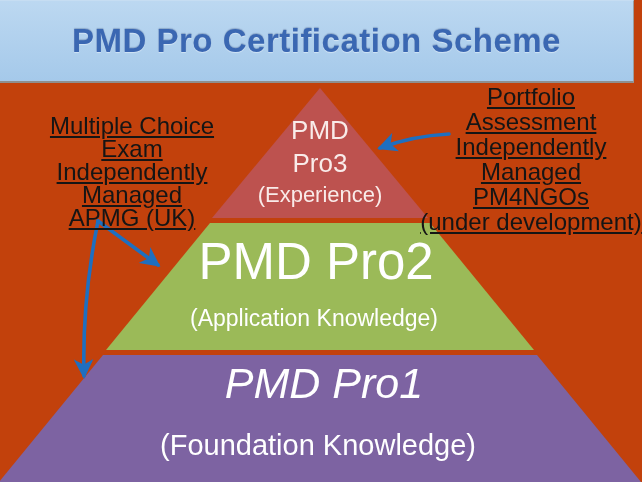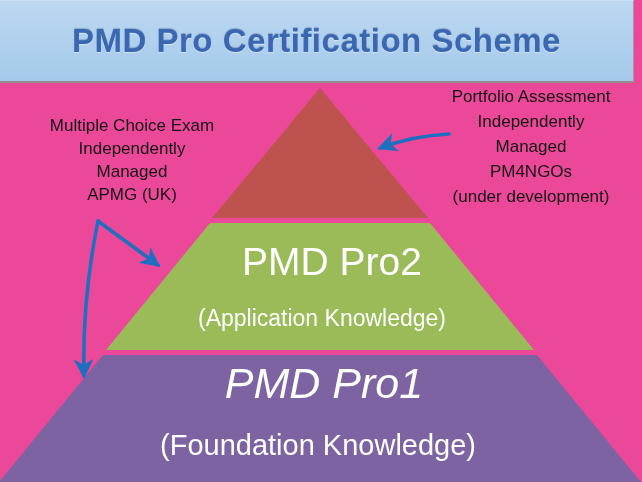--- a/index.html
+++ b/index.html
@@ -1,20 +1,20 @@
 <!DOCTYPE html>
 <html><head>
 <meta charset="utf-8">
 <style>
   html,body{margin:0;padding:0;background:#ffffff;}
   .stage{
     position:relative;
     width:642px;height:482px;
     overflow:hidden;
-    background:#ec4899;
+    background:#c2410c;
     font-family:"Liberation Sans", sans-serif;
   }
   
   .header{
     position:absolute;left:0;top:0;
     width:634px;height:83px;
     border-right:1px solid #9c9c9c;
     border-bottom:2px solid #8f8f8f;
     border-top:1px solid #c6ddf2;
     box-sizing:border-box;
@@ -27,27 +27,27 @@
     letter-spacing:0.5px;
     text-shadow:0 1px 1px rgba(255,255,255,0.45), 0 -1px 1px rgba(20,40,90,0.25);
   }
   
   .pyr{position:absolute;left:0;top:0;width:642px;height:482px;}
   
   .tier-text{position:absolute;text-align:center;transform:translateX(-50%);white-space:nowrap;}
   .t3{left:320px;top:114px;}
   .t3 .ln{font-size:26px;line-height:33px;}
   .t3 .sub{font-size:22px;line-height:26px;margin-top:2px;}
-  .t2-title{left:332px;top:236px;font-size:39px;line-height:52px;}
-  .t2-sub{left:322px;top:304px;font-size:23px;line-height:28px;}
+  .t2-title{left:316px;top:236px;font-size:51px;line-height:52px;}
+  .t2-sub{left:314px;top:304px;font-size:23px;line-height:28px;}
   .t1-title{left:324px;top:357px;font-size:43px;line-height:52px;font-style:italic;}
   .t1-sub{left:318px;top:428px;font-size:29px;line-height:34px;}
   
   .anno{position:absolute;text-align:center;color:#151515;}
-  .anno .line{font-size:17px;}
+  .anno .line{font-size:24px;text-decoration:underline;}
   .anno-left{left:0;top:114px;width:196px;padding-left:34px;}
   .anno-left .line{line-height:23px;}
   .anno-right{left:420px;top:84px;width:222px;}
   .anno-right .line{line-height:25px;}
 </style>
 </head>
 <body>
 
 <div class="stage">
 
@@ -64,20 +64,25 @@
 
     <polygon points="320,88 428,218 212,218" fill="#bd524f"></polygon>
     <polygon points="210,223 430,223 534,350 106,350" fill="#9bba58"></polygon>
     <polygon points="103,355 537,355 641,482 -1,482" fill="#7d63a2"></polygon>
 
     <path d="M449,134 Q412,136 380,148" fill="none" stroke-width="3.6" marker-end="url(#ah)" stroke-linecap="round" stroke="#1e6fc0"></path>
     <path d="M98,221 L158,265" fill="none" stroke-width="3.6" marker-end="url(#ah)" stroke-linecap="round" stroke="#1e6fc0"></path>
     <path d="M98,221 Q82,300 84,376" fill="none" stroke-width="3.6" marker-end="url(#ah)" stroke-linecap="round" stroke="#1e6fc0"></path>
   </svg>
 
+  <div class="tier-text t3" style="color: rgb(249, 235, 233);">
+    <div class="ln">PMD</div>
+    <div class="ln">Pro3</div>
+    <div class="sub">(Experience)</div>
+  </div>
 
   <div class="tier-text t2-title" style="color: rgb(255, 255, 255);">PMD Pro2</div>
   <div class="tier-text t2-sub" style="color: rgb(255, 255, 255);">(Application Knowledge)</div>
 
   <div class="tier-text t1-title" style="color: rgb(255, 255, 255);">PMD Pro1</div>
   <div class="tier-text t1-sub" style="color: rgb(255, 255, 255);">(Foundation Knowledge)</div>
 
   <div class="anno anno-left">
     <div class="line">Multiple Choice Exam</div>
     <div class="line">Independently</div>

